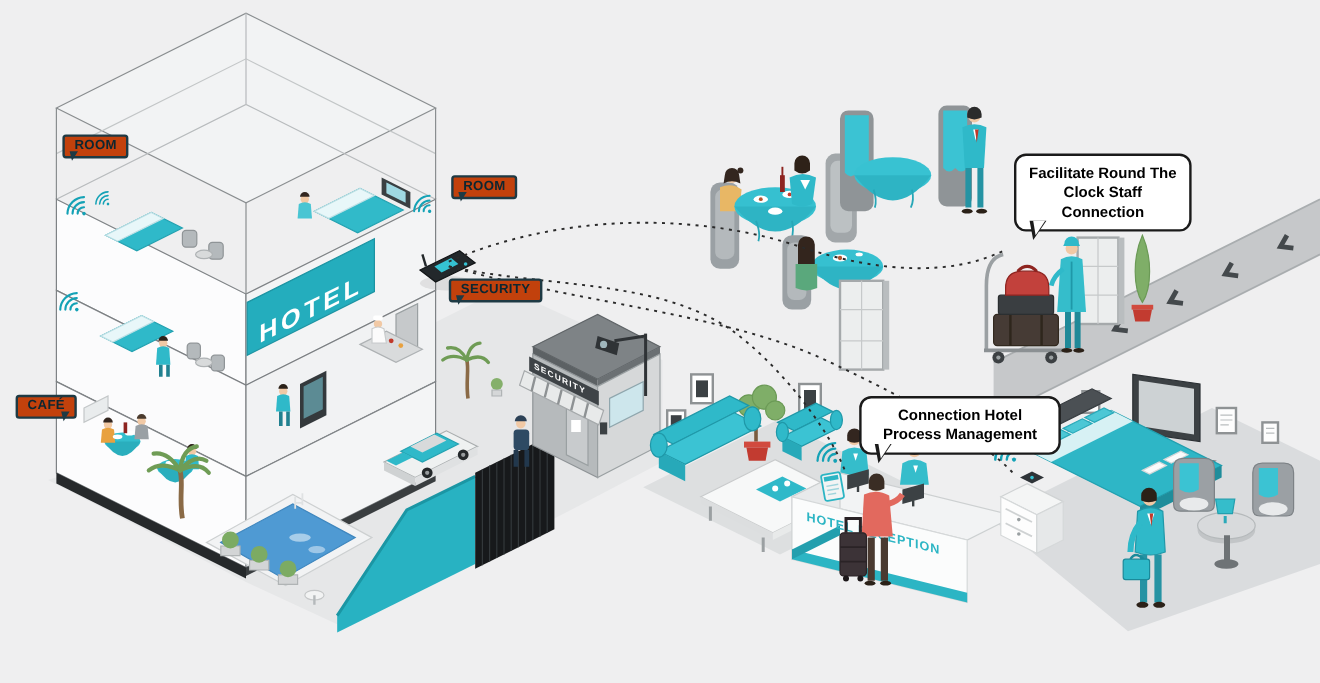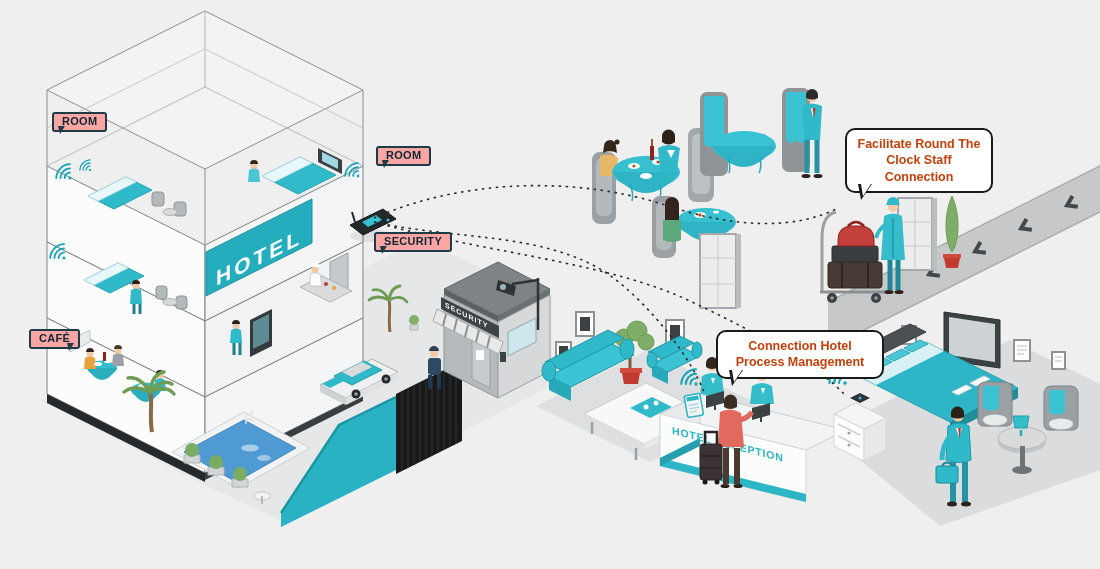--- a/index.html
+++ b/index.html
@@ -1,43 +1,43 @@
 <!DOCTYPE html>
 <html><head>
 <meta charset="utf-8">
 <style>
   html,body{margin:0;padding:0;background:#efeff0;}
   #stage{position:relative;width:1100px;height:569px;background:#efeff0;overflow:hidden;
          font-family:"Liberation Sans",sans-serif;}
   #scene-svg{position:absolute;left:0;top:0;}
   svg text{font-family:"Liberation Sans",sans-serif;}
 
-  .tag{position:absolute;background:#fca5a5;border:2px solid #1e3a44;color:#0d2630;
+  .tag{position:absolute;background:#c2410c;border:2px solid #1e3a44;color:#0d2630;
        font-size:11px;font-weight:bold;letter-spacing:.3px;padding:2px 8px 3px 8px;
        border-radius:3px;line-height:1;z-index:5;}
   .tag::after{content:"";position:absolute;bottom:-8px;left:4px;
        border:4px solid transparent;border-top:8px solid #1e3a44;
        border-left-width:2px;border-right-width:5px;}
   .tag.tail-right::after{left:auto;right:4px;}
 
   .bubble{position:absolute;background:#ffffff;border:2px solid #1a1a1a;border-radius:10px;
-       color:#c2410c;font-size:12.5px;font-weight:bold;line-height:1.3;text-align:center;
+       color:#000000;font-size:12.5px;font-weight:bold;line-height:1.3;text-align:center;
        padding:6px 10px;z-index:6;}
   .bubble::after{content:"";position:absolute;bottom:-17px;left:11px;
        border:8px solid transparent;border-top:16px solid #1a1a1a;
        border-left-width:3px;border-right-width:11px;}
   .bubble::before{content:"";position:absolute;bottom:-11px;left:14px;z-index:1;
        border:6px solid transparent;border-top:12px solid #ffffff;
        border-left-width:2px;border-right-width:8px;}
   .bubble-staff{left:845px;top:128px;width:124px;}
   .bubble-process{left:716px;top:330px;width:144px;}
   .tag-room-top{left:52px;top:112px;}
   .tag-room-right{left:376px;top:146px;}
   .tag-kitchen{left:374px;top:232px;}
-  .tag-cafe{left:13px;top:329px;margin-left:16px;}
+  .tag-cafe{left:13px;top:329px;}
 </style>
 </head>
 <body>
 
 <div id="stage">
 
 <svg id="scene-svg" width="1100" height="569" viewBox="0 0 1100 569">
   <defs>
     <g id="wifi" fill="none" stroke="#14a2b6" stroke-linecap="round">
       <circle cx="0" cy="0" r="2" fill="#14a2b6" stroke="none"></circle>

